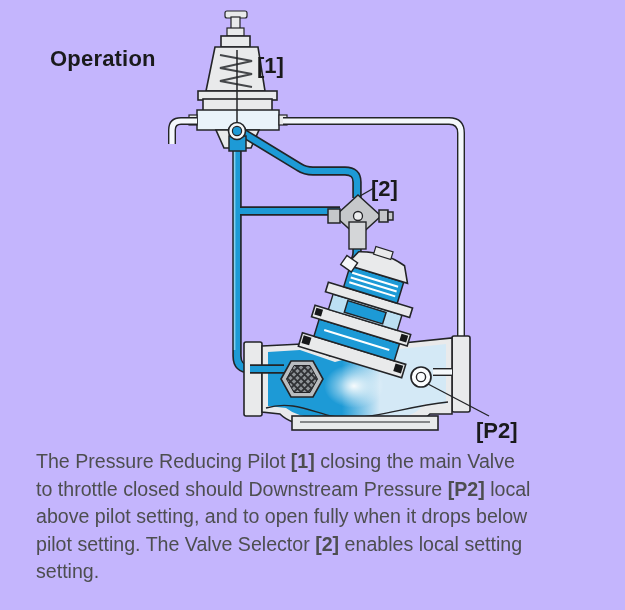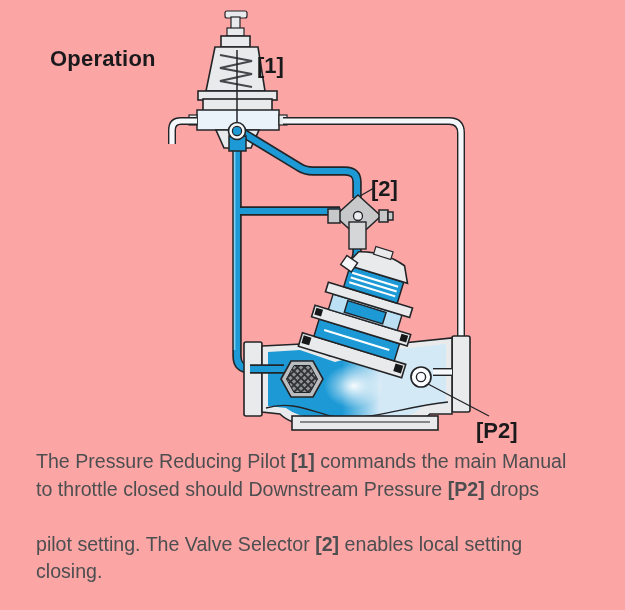--- a/index.html
+++ b/index.html
@@ -1,17 +1,17 @@
 <!DOCTYPE html>
 <html style="--pipe-blue: #1D9AD6; --pipe-blue-light: #85CFEE; --downstream-blue: #D4E9F6; --outline: #232427; --metal-light: #E9EAEB; --metal-mid: #C6C8CA; --text-grey: #4D4E50; --label-black: #1A1A1C;"><head>
 <meta charset="utf-8">
 <style>
   html,body{margin:0;padding:0;background:#ffffff;}
   .page{
-    position:relative;width:625px;height:610px;background:#fca5a5;overflow:hidden;
+    position:relative;width:625px;height:610px;background:#c4b5fd;overflow:hidden;
     font-family:"Liberation Sans",sans-serif;
   }
   .heading{
     position:absolute;left:50px;top:46px;margin:0;
     font-size:22px;font-weight:700;color:var(--label-black,#1a1a1c);
     letter-spacing:.2px;
   }
   .diagram{position:absolute;left:0;top:0;width:625px;height:448px;}
   .caption{
     position:absolute;left:36px;top:448px;width:575px;margin:0;
@@ -174,20 +174,20 @@
     <rect class="white-fit" x="343" y="258" width="13" height="11" transform="rotate(35 349 263)"></rect>
 
     <line class="leader" x1="360" y1="196" x2="374" y2="188"></line>
     <line class="leader" x1="428" y1="384" x2="489" y2="416"></line>
 
     <text class="lbl" x="257" y="73">[1]</text>
     <text class="lbl" x="371" y="196">[2]</text>
     <text class="lbl" x="476" y="438">[P2]</text>
   </svg>
 
-  <p class="caption"><span>The Pressure Reducing Pilot </span><strong>[1]</strong><span> commands the main Manual</span><br>
-    <span>to throttle closed should Downstream Pressure </span><strong>[P2]</strong><span> drops</span><br>
-    <br>
+  <p class="caption"><span>The Pressure Reducing Pilot </span><strong>[1]</strong><span> closing the main Valve</span><br>
+    <span>to throttle closed should Downstream Pressure </span><strong>[P2]</strong><span> local</span><br>
+    <span>above pilot setting, and to open fully when it drops below</span><br>
     <span>pilot setting. The Valve Selector </span><strong>[2]</strong><span> enables local setting</span><br>
-    <span>closing.</span>
+    <span>setting.</span>
   </p>
 
 </div>
 
 </body></html>

